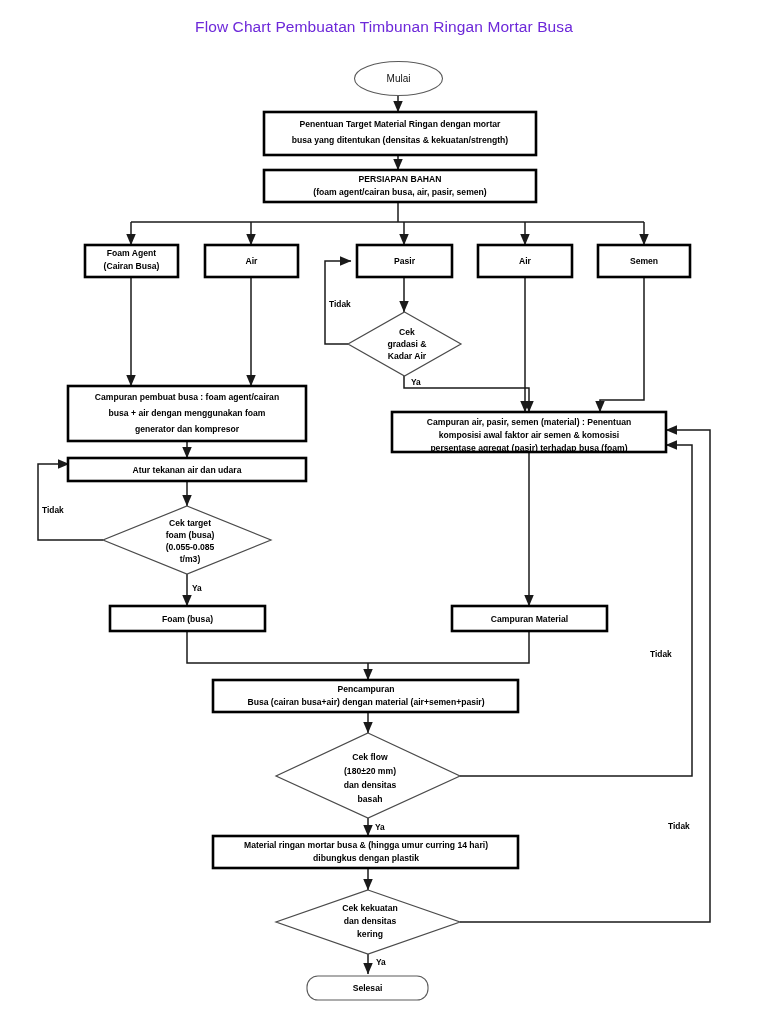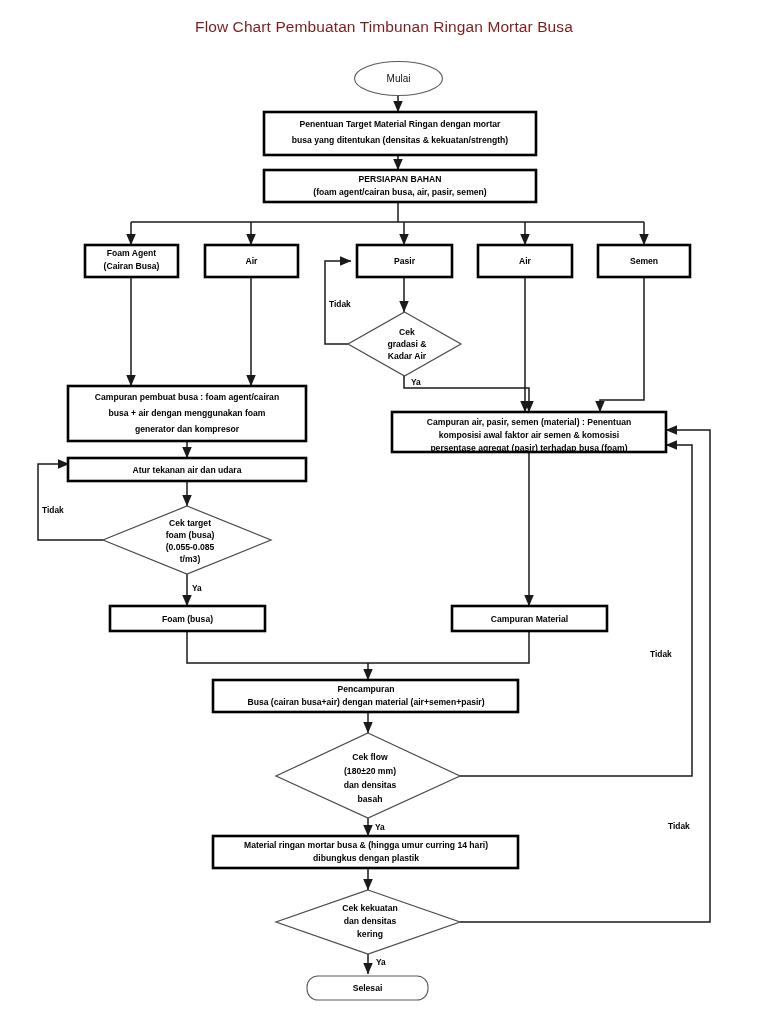--- a/index.html
+++ b/index.html
@@ -22,21 +22,21 @@
     height: 1024px;
   }
   #page-title {
     position: absolute;
     left: 0;
     top: 18px;
     width: 768px;
     text-align: center;
     font-size: 15.5px;
     font-weight: 400;
-    color: #7f1d1d;
+    color: #6d28d9;
     letter-spacing: 0.1px;
   }
   svg#flow {
     position: absolute;
     left: 0;
     top: 0;
     width: 768px;
     height: 1024px;
   }
   .node-box {

